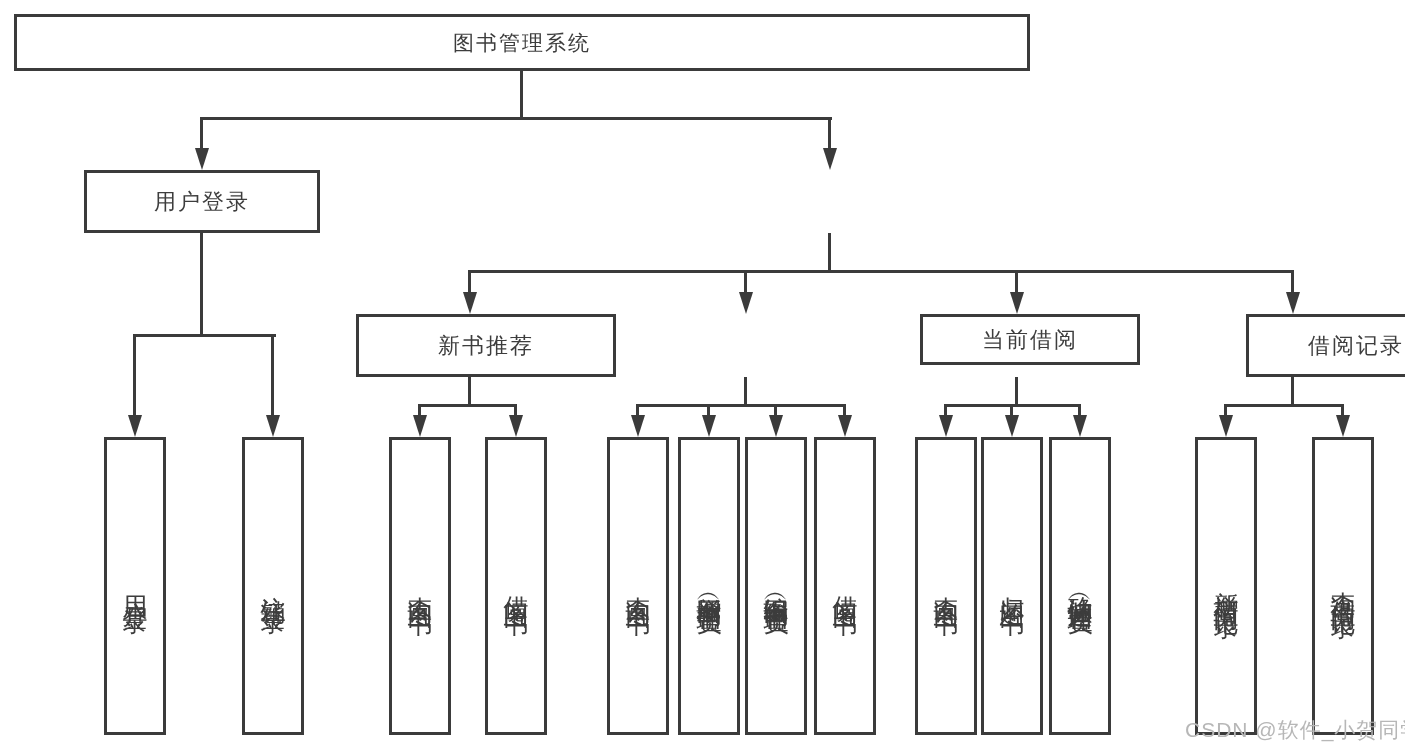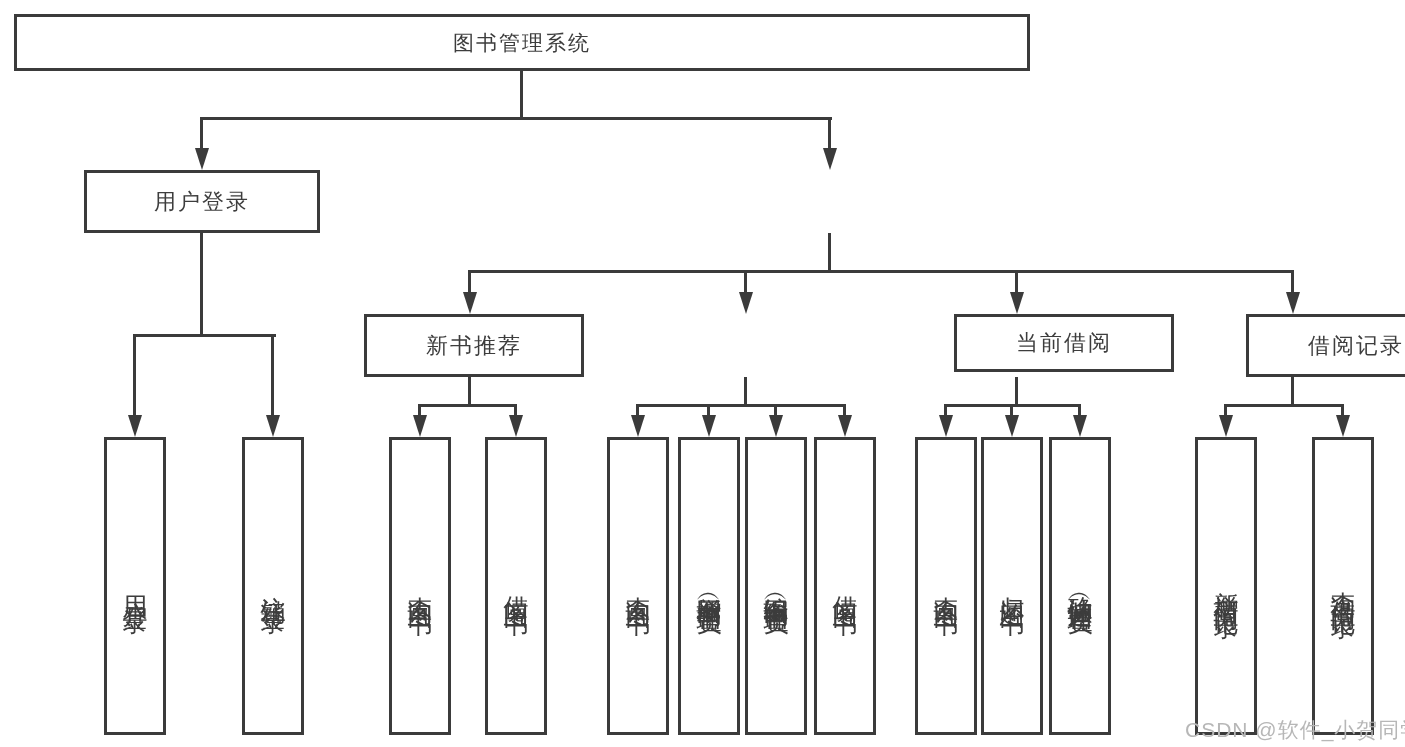--- a/index.html
+++ b/index.html
@@ -84,22 +84,22 @@
   <div class="hline" style="left:470px;top:270px;width:824px"></div>
   <div class="vline" style="left:468px;top:270px;height:24px"></div>
   <div class="arr" style="left:463px;top:292px"></div>
   <div class="vline" style="left:744px;top:270px;height:24px"></div>
   <div class="arr" style="left:739px;top:292px"></div>
   <div class="vline" style="left:1015px;top:270px;height:24px"></div>
   <div class="arr" style="left:1010px;top:292px"></div>
   <div class="vline" style="left:1291px;top:270px;height:24px"></div>
   <div class="arr" style="left:1286px;top:292px"></div>
 
-  <div class="box" style="left:364px;top:314px;width:220px;height:63px">新书推荐</div>
-  <div class="box" style="left:954px;top:314px;width:220px;height:58px">当前借阅</div>
+  <div class="box" style="left:356px;top:314px;width:260px;height:63px">新书推荐</div>
+  <div class="box" style="left:920px;top:314px;width:220px;height:51px">当前借阅</div>
   <div class="box" style="left:1246px;top:314px;width:220px;height:63px">借阅记录</div>
 
   <div class="vline" style="left:468px;top:377px;height:30px"></div>
   <div class="hline" style="left:420px;top:404px;width:96px"></div>
   <div class="vline" style="left:418px;top:404px;height:13px"></div>
   <div class="arr" style="left:413px;top:415px"></div>
   <div class="vline" style="left:514px;top:404px;height:13px"></div>
   <div class="arr" style="left:509px;top:415px"></div>
 
   <div class="vline" style="left:744px;top:377px;height:30px"></div>

